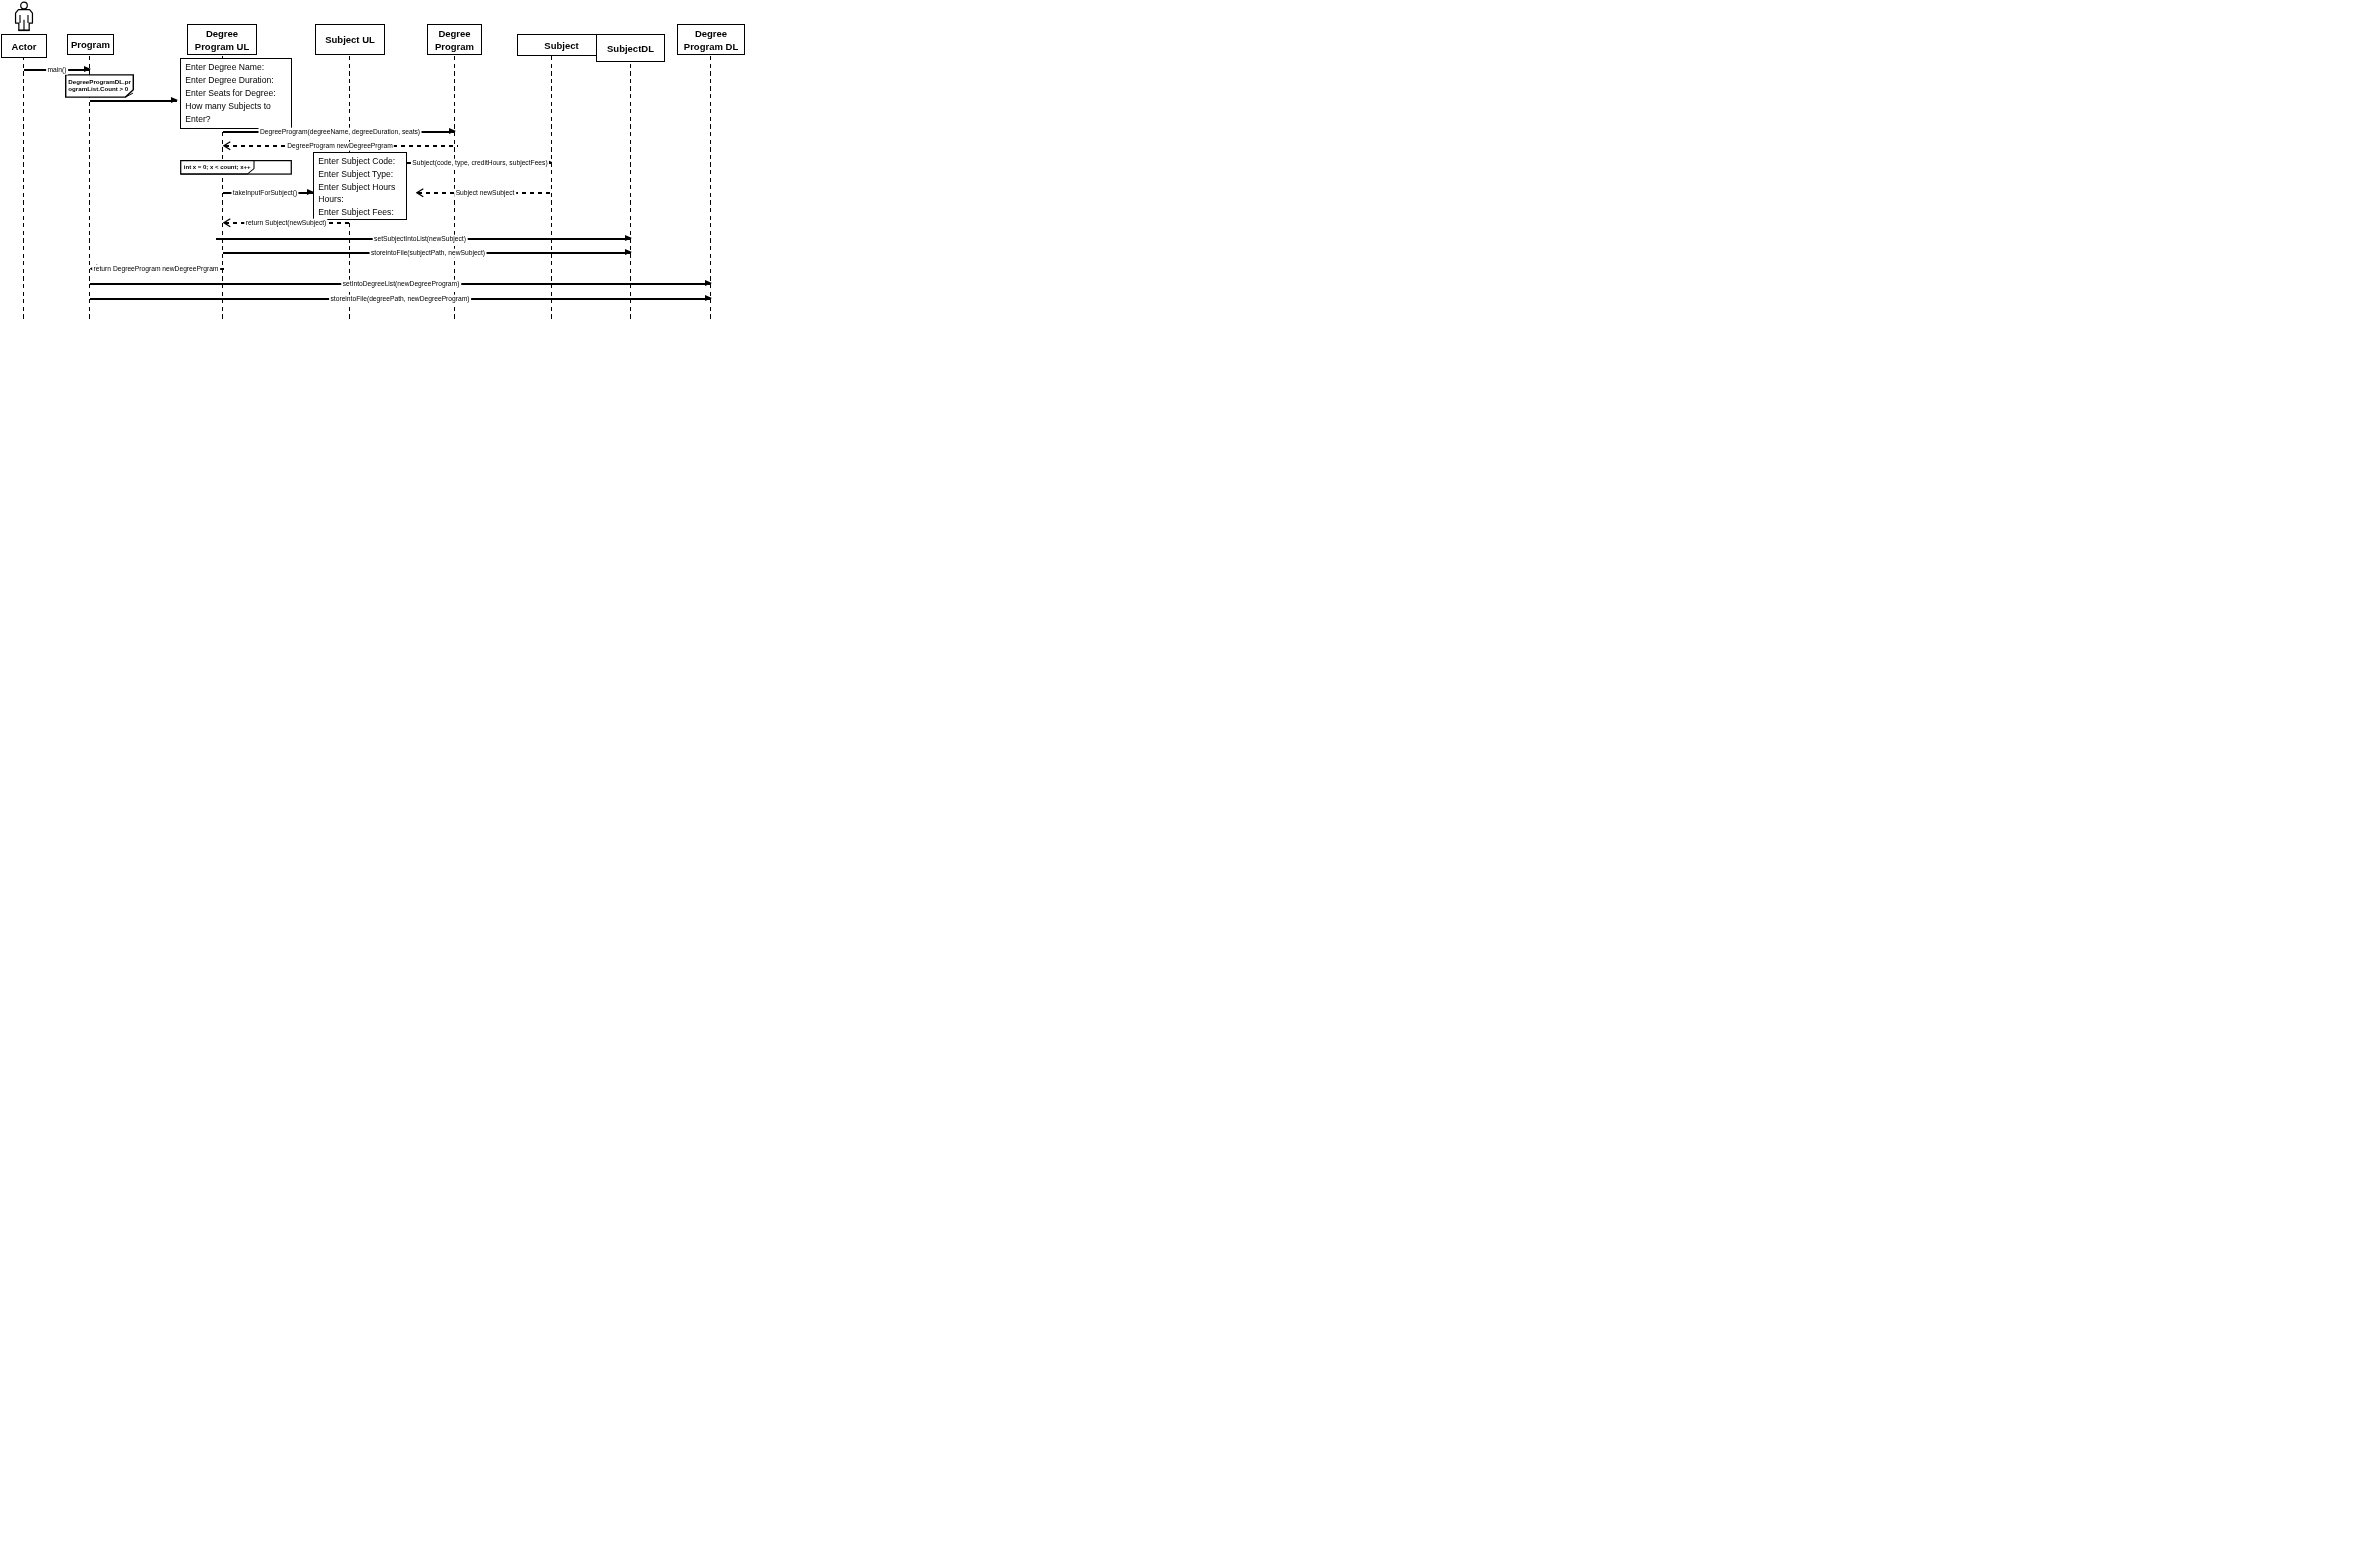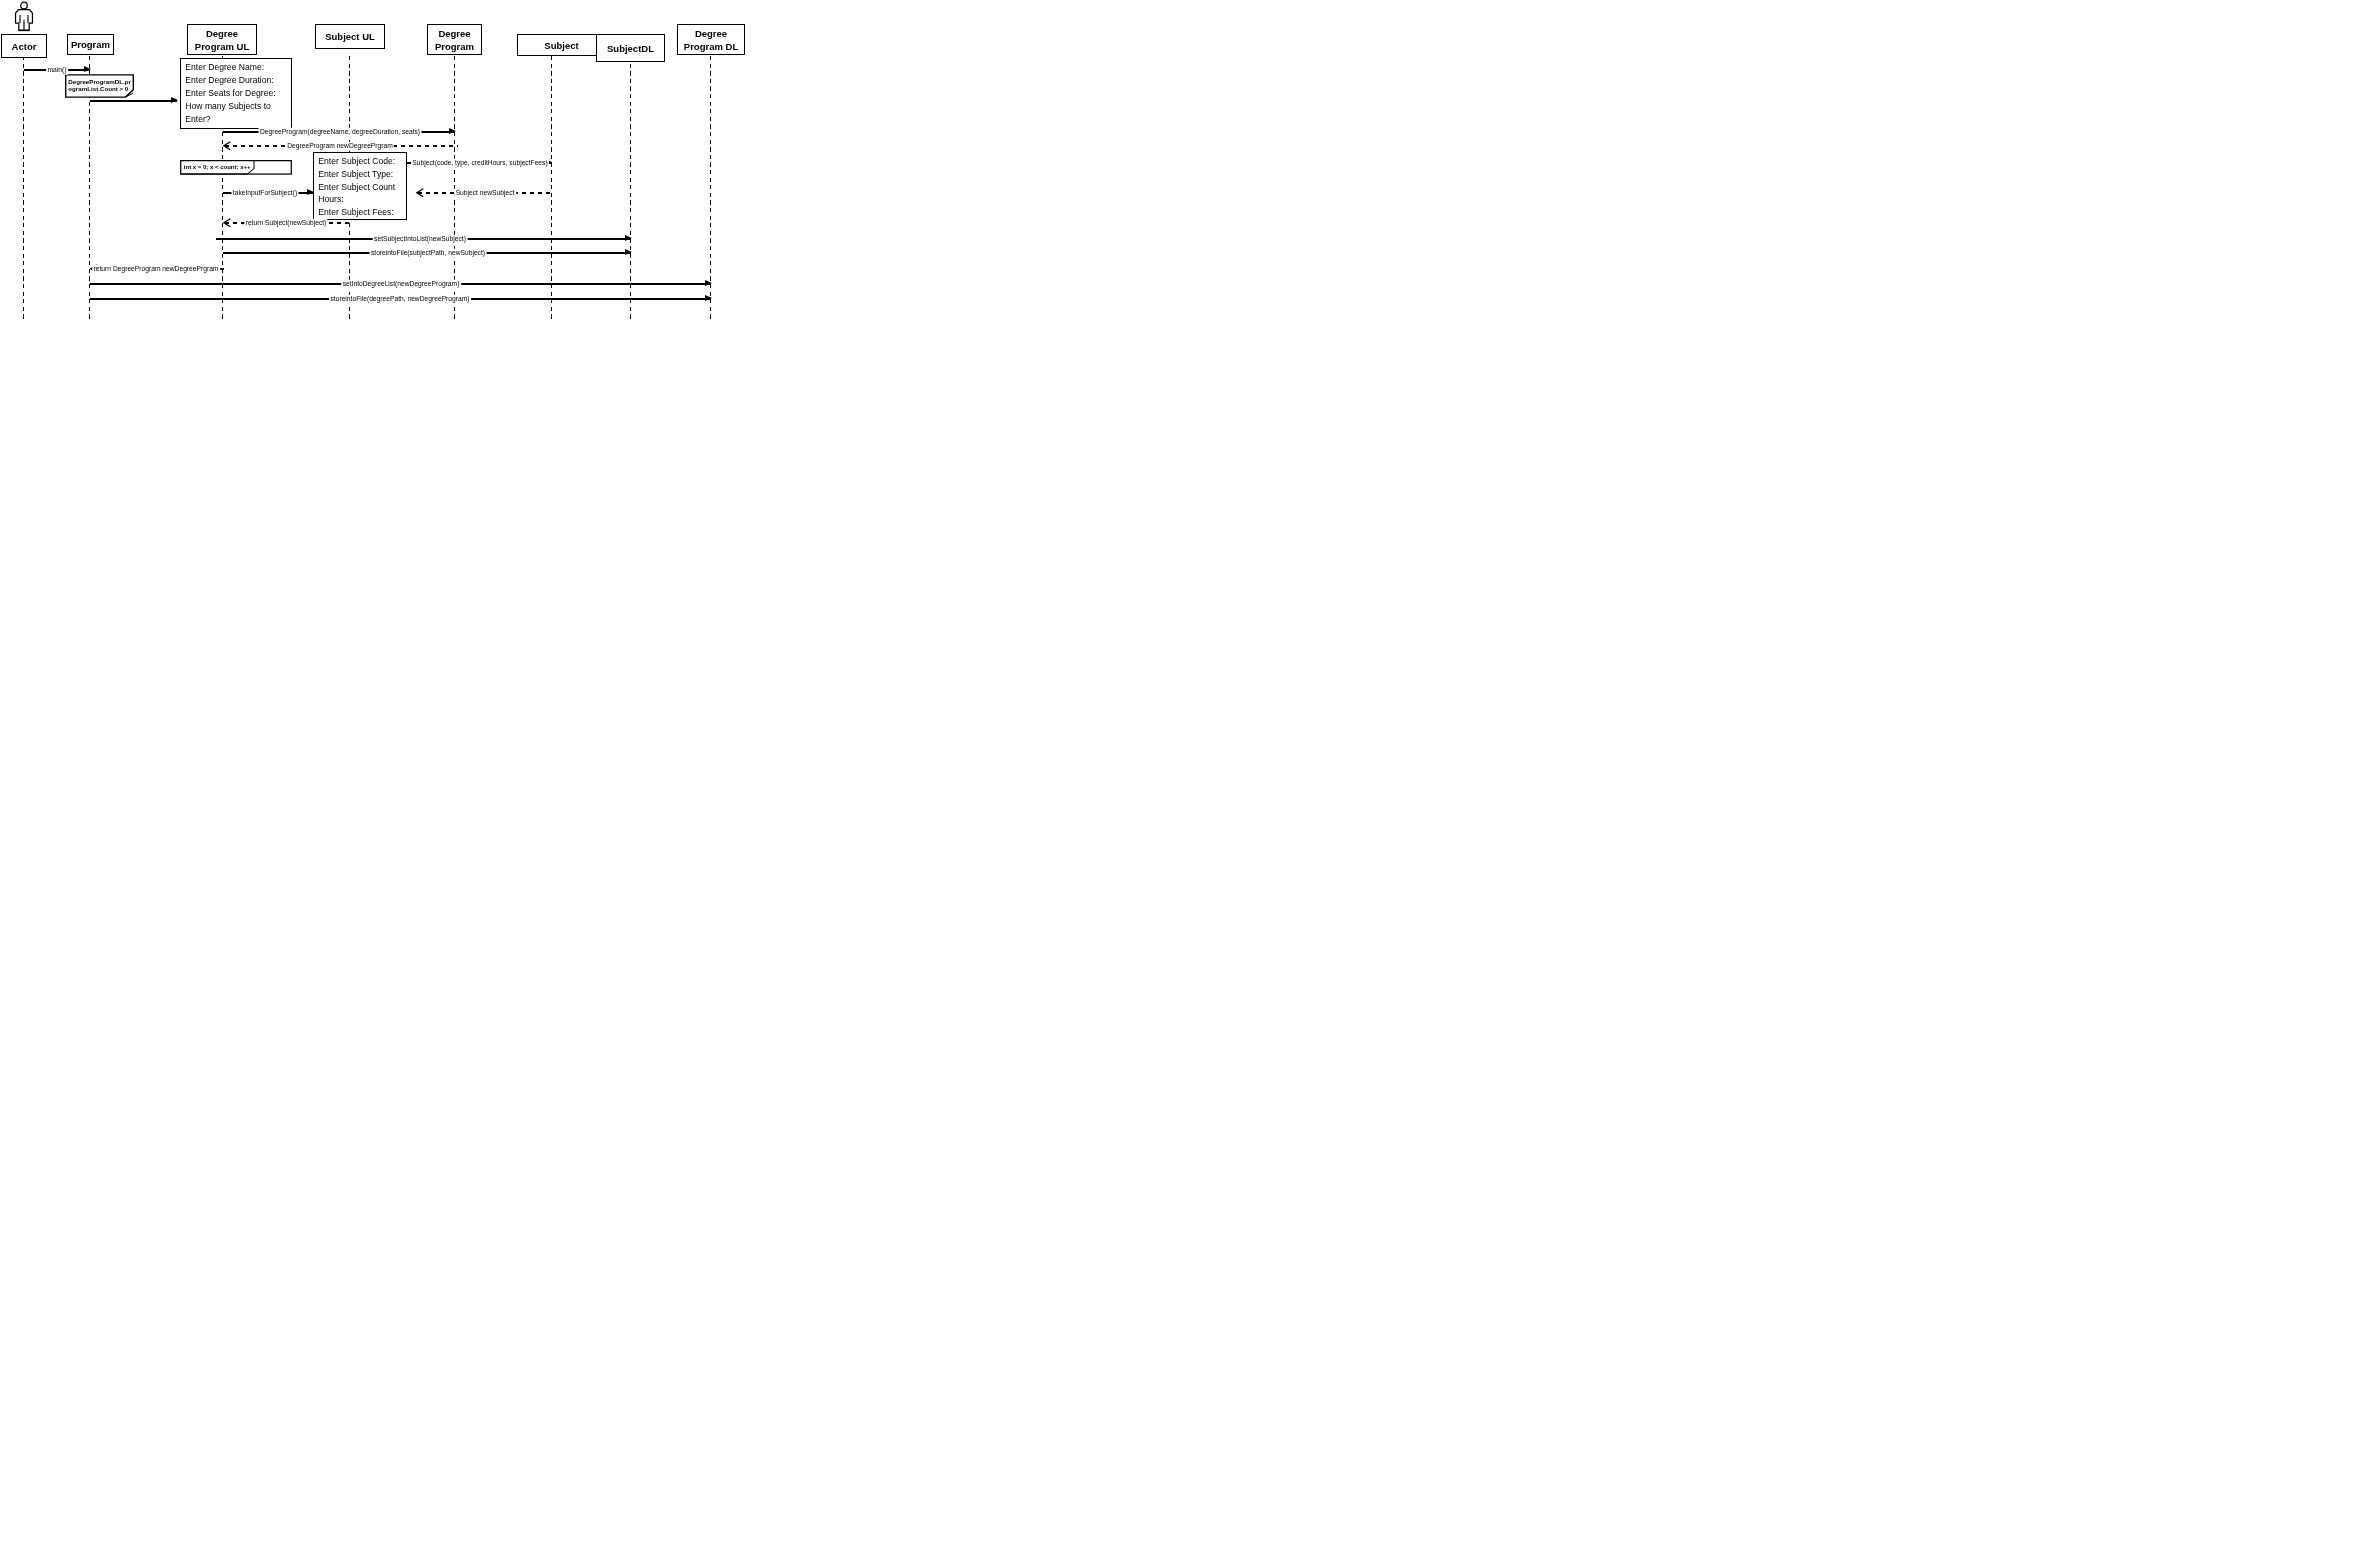--- a/index.html
+++ b/index.html
@@ -132,21 +132,21 @@
   <div class="pbox" style="left:1px;top:34px;width:46px;height:24px">
     <span>Actor</span>
   </div>
   <div class="pbox" style="left:67px;top:34px;width:47px;height:21.4px">
     <span>Program</span>
   </div>
   <div class="pbox" style="left:187px;top:24px;width:70px;height:31px">
     <span>Degree</span>
     <span>Program UL</span>
   </div>
-  <div class="pbox" style="left:315px;top:24px;width:70px;height:25px">
+  <div class="pbox" style="left:315px;top:24px;width:70px;height:31px">
     <span>Subject UL</span>
   </div>
   <div class="pbox" style="left:427px;top:24px;width:55px;height:31px">
     <span>Degree</span>
     <span>Program</span>
   </div>
   <div class="pbox" style="left:517px;top:34px;width:89px;height:22px">
     <span>Subject</span>
   </div>
   <div class="pbox" style="left:596px;top:34px;width:69px;height:28px">
@@ -172,21 +172,21 @@
     <div>Enter Degree Name:</div>
     <div>Enter Degree Duration:</div>
     <div>Enter Seats for Degree:</div>
     <div>How many Subjects to</div>
     <div>Enter?</div>
   </div>
 
   <div class="uibox ui2" style="left:313px;top:152px;width:94px;height:68px">
     <div>Enter Subject Code:</div>
     <div>Enter Subject Type:</div>
-    <div>Enter Subject Count</div>
+    <div>Enter Subject Hours</div>
     <div>Hours:</div>
     <div>Enter Subject Fees:</div>
   </div>
 
   <div class="shape" style="left:180px;top:160px;width:112px;height:14.7px">
     <svg width="112" height="14.7" viewBox="0 0 236 31">
       <rect x="1.3" y="1.3" width="233.4" height="28.4" fill="#fff" stroke="#000" stroke-width="2.6"></rect>
       <path d="M156,1.3 L156,18 L142,29.7 L1.3,29.7" fill="none" stroke="#000" stroke-width="2.2"></path>
     </svg>
     <div class="looplab">int x = 0; x &lt; count; x++</div>

